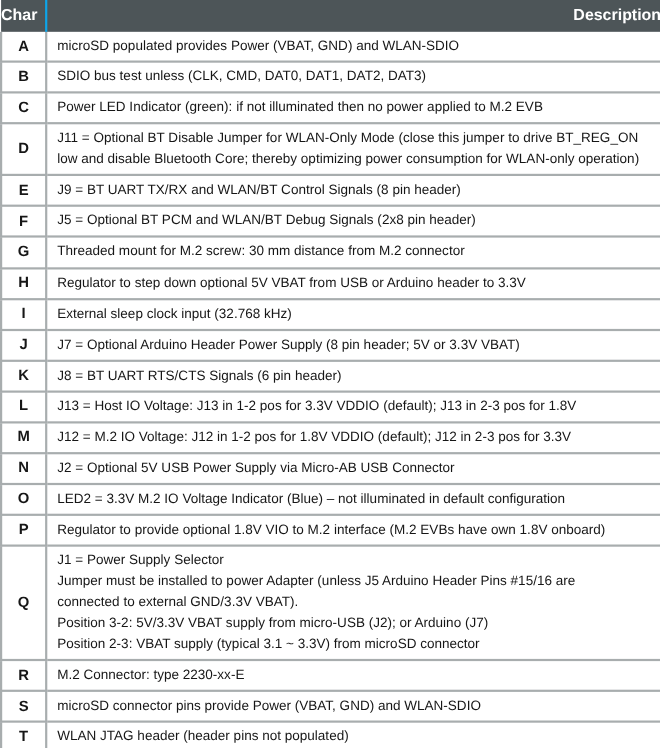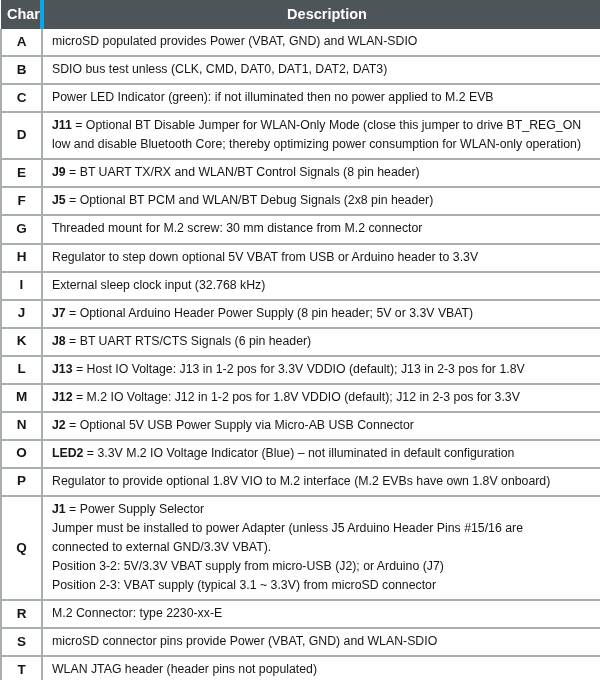--- a/index.html
+++ b/index.html
@@ -24,31 +24,31 @@
     table-layout: fixed;
   }
   table.legend-table col.col-char { width: 41px; }
   table.legend-table col.col-desc { width: 559px; }
 
   thead th {
     background: #4d5558;
     color: #ffffff;
     font-weight: bold;
     font-size: 14.5px;
-    text-align: center;
+    text-align: right;
     padding: 5px 0 6px 0;
     border: none;
     vertical-align: middle;
     line-height: 1.25;
   }
   thead th.th-char {
-    text-align: right;
+    text-align: left;
     padding-left: 0;
     padding-right: 0;
-    border-right: 4px solid #0ea5e9;
+    border-right: 2px solid #0ea5e9;
   }
   thead th.th-desc {
     padding-left: 9px;
   }
 
   tbody td {
     border-bottom: 2px solid #a8adae;
     border-right: 2px solid #a8adae;
     font-size: 12.3px;
     line-height: 1.55;
@@ -63,21 +63,21 @@
     font-size: 13.5px;
     padding: 0;
   }
   tbody tr td.cell-desc {
     padding: 3px 6px 4px 9px;
   }
   tbody tr:first-child td {
     border-top: none;
   }
   .desc-line { display: block; }
-  .bold-ref { font-weight: bold; }
+  .bold-ref { font-weight: normal; }
 </style>
 </head>
 <body>
 
 <div class="table-wrap">
   <table class="legend-table">
     <colgroup>
       <col class="col-char">
       <col class="col-desc">
     </colgroup>

